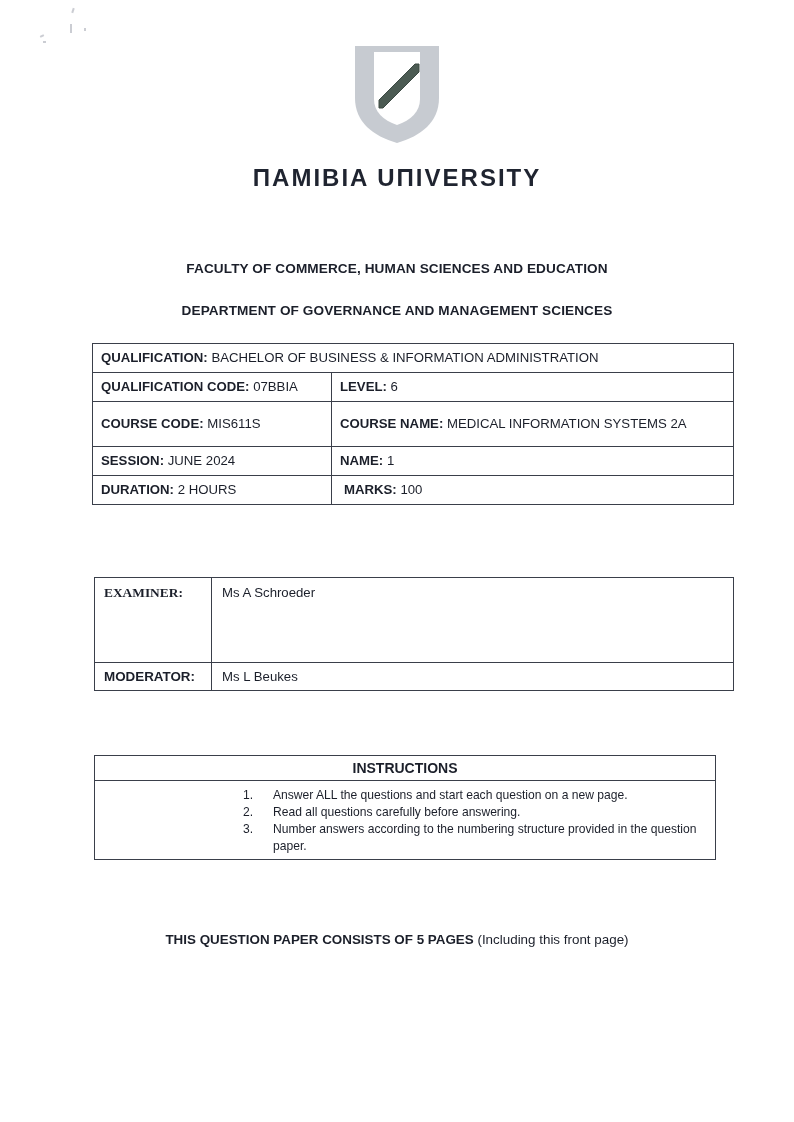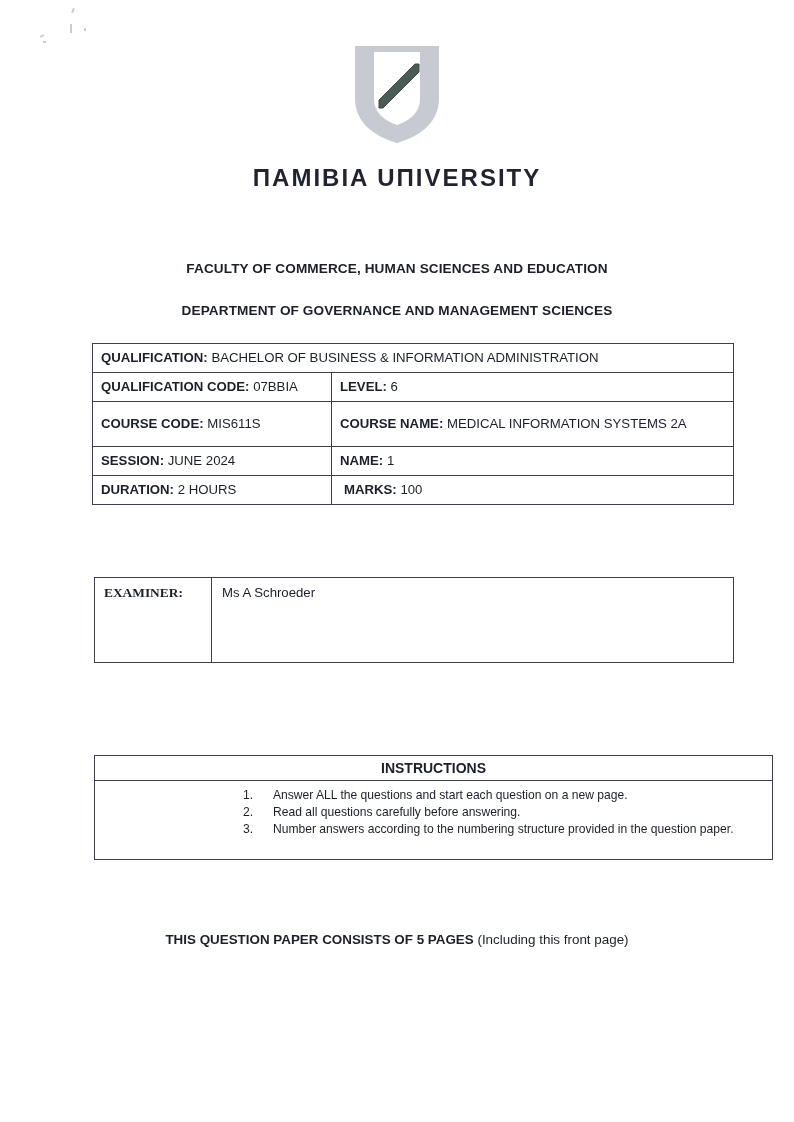--- a/index.html
+++ b/index.html
@@ -135,21 +135,21 @@
   #exam-table .examiner-row td { height: 77px; vertical-align: top; }
   #exam-table .examiner-row .examiner-label { vertical-align: top; padding-top: 7px; font-family: Liberation Serif, serif; }
   #exam-table .examiner-row .examiner-value { padding: 7px 0 0 10px; }
   #exam-table .moderator-row td { height: 27px; }
   #exam-table .moderator-row .moderator-value { padding-left: 10px; }
 
   
   #instructions-table {
     left: 94px;
     top: 755px;
-    width: 679px;
+    width: 622px;
   }
   #instructions-table .instr-title {
     text-align: center;
     font-weight: 700;
     font-size: 14px;
     height: 21px;
     padding: 1px 0 2px 0;
   }
   #instructions-table .instr-body {
     height: 68px;
@@ -296,20 +296,24 @@
 <table class="sheet" id="exam-table">
   <colgroup>
       <col style="width:117px">
       <col style="width:522px">
     </colgroup>
   <tbody>
     <tr class="examiner-row">
       <td class="examiner-label">EXAMINER:</td>
       <td class="examiner-value">Ms A Schroeder</td>
     </tr>
+    <tr class="moderator-row">
+      <td class="moderator-label">MODERATOR:</td>
+      <td class="moderator-value">Ms L Beukes</td>
+    </tr>
   </tbody>
 </table>
 
 <table class="sheet" id="instructions-table">
   <tbody>
     <tr>
       <td class="instr-title">INSTRUCTIONS</td>
     </tr>
     <tr>
       <td class="instr-body">

